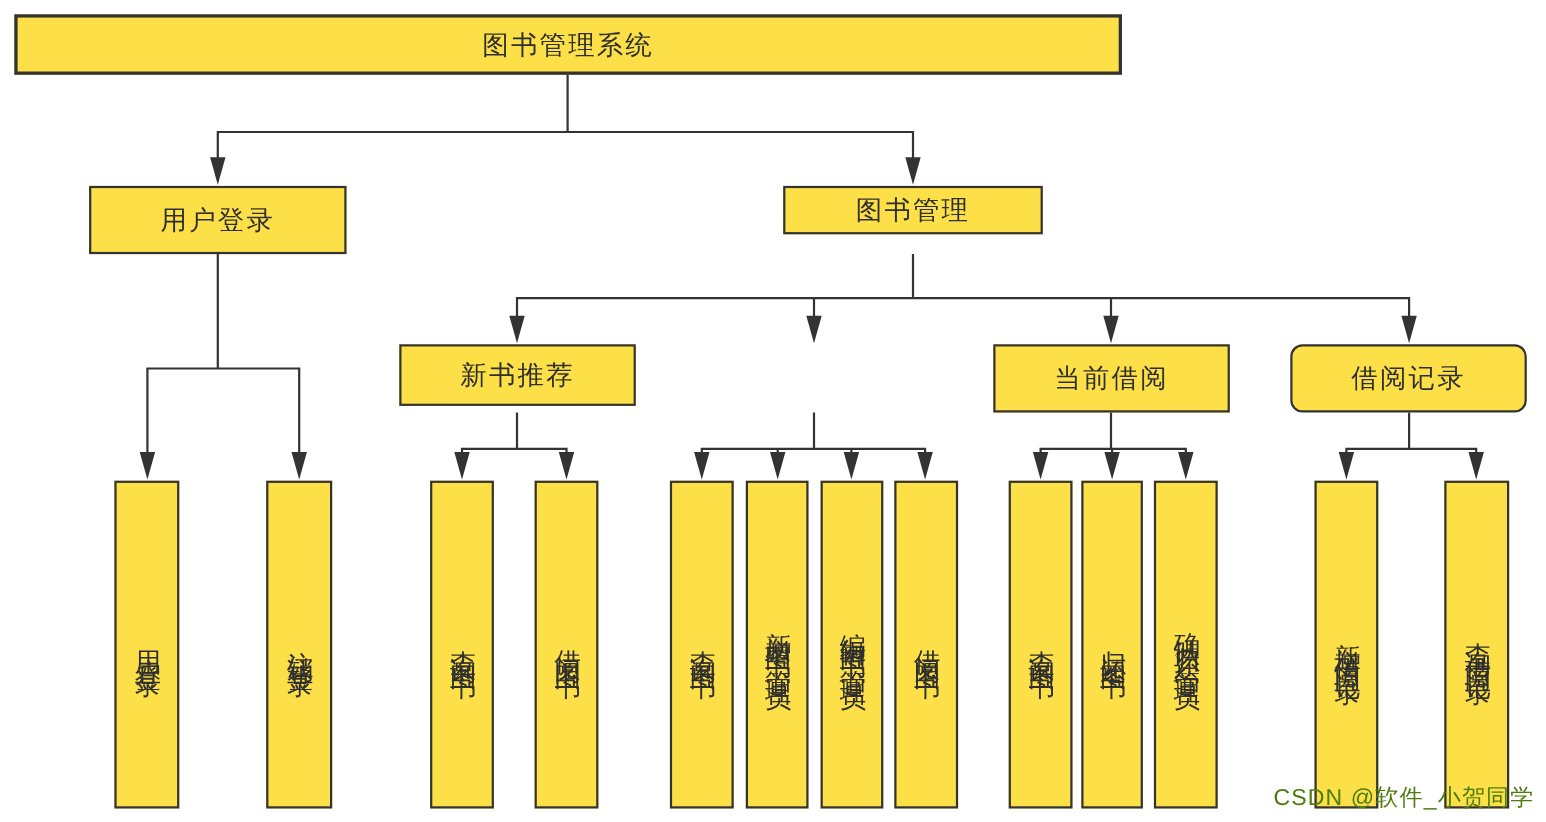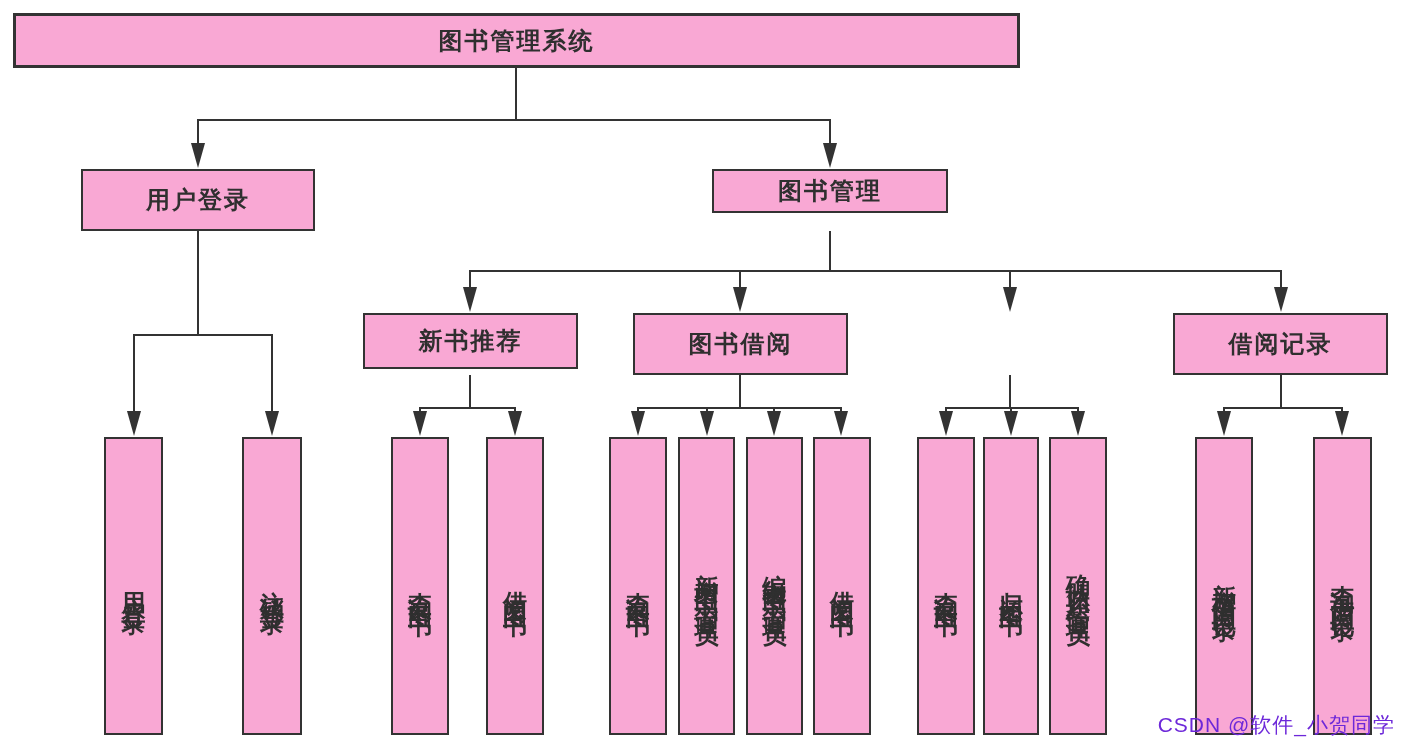--- a/index.html
+++ b/index.html
@@ -3,34 +3,33 @@
 <meta charset="utf-8">
 <style>
   html,body{margin:0;padding:0;background:#ffffff;}
   .canvas{
     position:relative;width:1405px;height:747px;background:#ffffff;
     font-family:"Liberation Sans","DejaVu Sans",sans-serif;
     color:#2f2f2f;overflow:hidden;
   }
   .connector-layer{position:absolute;left:0;top:0;pointer-events:none;}
   .node{
-    position:absolute;box-sizing:border-box;background:#f9a8d4;
+    position:absolute;box-sizing:border-box;background:#fde047;
     border:2px solid #333333;display:flex;align-items:center;justify-content:center;
     text-align:center;
-    font-weight:bold;
   }
   .node-root{border-width:3px;}
   .hlabel{font-size:24px;letter-spacing:2px;white-space:nowrap;}
   .leaf .vlabel{
     writing-mode:vertical-rl;text-orientation:mixed;
     font-size:24px;letter-spacing:7px;line-height:1;white-space:nowrap;
   }
   .watermark{
     position:absolute;right:10px;top:711px;
-    font-size:21px;letter-spacing:1px;color:#6d28d9;white-space:nowrap;text-align:right;
+    font-size:21px;letter-spacing:1px;color:#4d7c0f;white-space:nowrap;text-align:right;
   }
 </style>
 </head>
 <body>
 
 <div class="canvas">
 
   <svg class="connector-layer" width="1405" height="747" viewBox="0 0 1405 747">
     <g stroke="#333333" stroke-width="2" fill="none">
 
@@ -78,24 +77,24 @@
   <div class="node" style="left:81px;top:169px;width:234px;height:62px;">
     <span class="hlabel">用户登录</span>
   </div>
   <div class="node" style="left:712px;top:169px;width:236px;height:44px;">
     <span class="hlabel">图书管理</span>
   </div>
 
   <div class="node" style="left:363px;top:313px;width:215px;height:56px;">
     <span class="hlabel">新书推荐</span>
   </div>
-  <div class="node" style="left:633px;top:313px;width:215px;height:62px;">
-    <span class="hlabel">图书借阅</span>
+  <div class="node" style="left:903px;top:313px;width:215px;height:62px;">
+    <span class="hlabel">当前借阅</span>
   </div>
-  <div class="node" style="left:1173px;top:313px;width:215px;height:62px;">
+  <div class="node" style="left:1173px;top:313px;width:215px;height:62px;border-radius:11px;">
     <span class="hlabel">借阅记录</span>
   </div>
 
   <div class="node leaf" style="left:104px;top:437px;width:59px;height:298px;">
     <span class="vlabel">用户登录</span>
   </div>
   <div class="node leaf" style="left:242px;top:437px;width:60px;height:298px;">
     <span class="vlabel">注销登录</span>
   </div>
 

